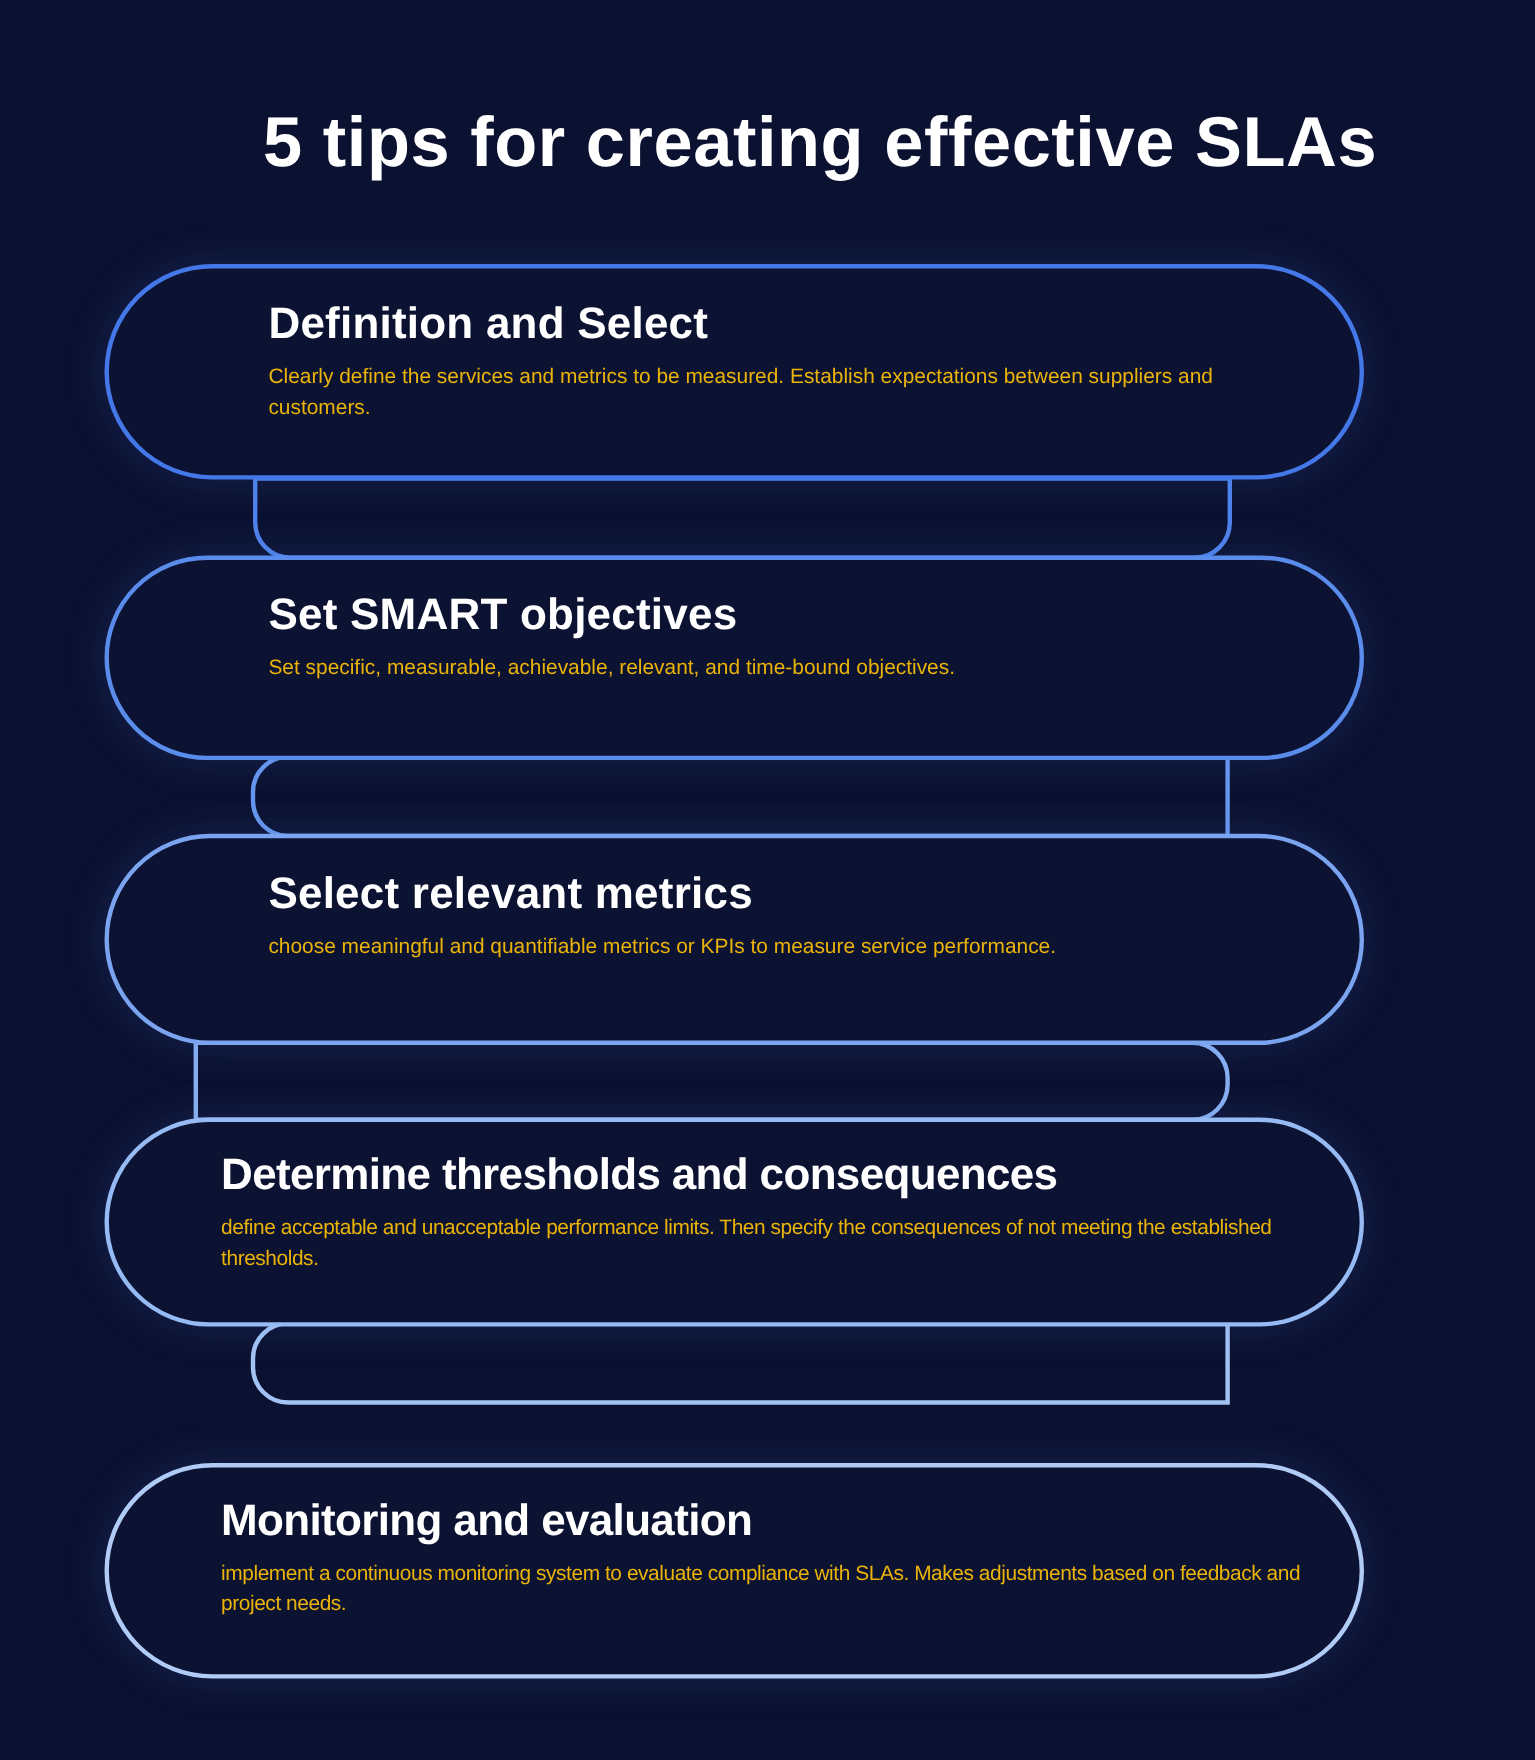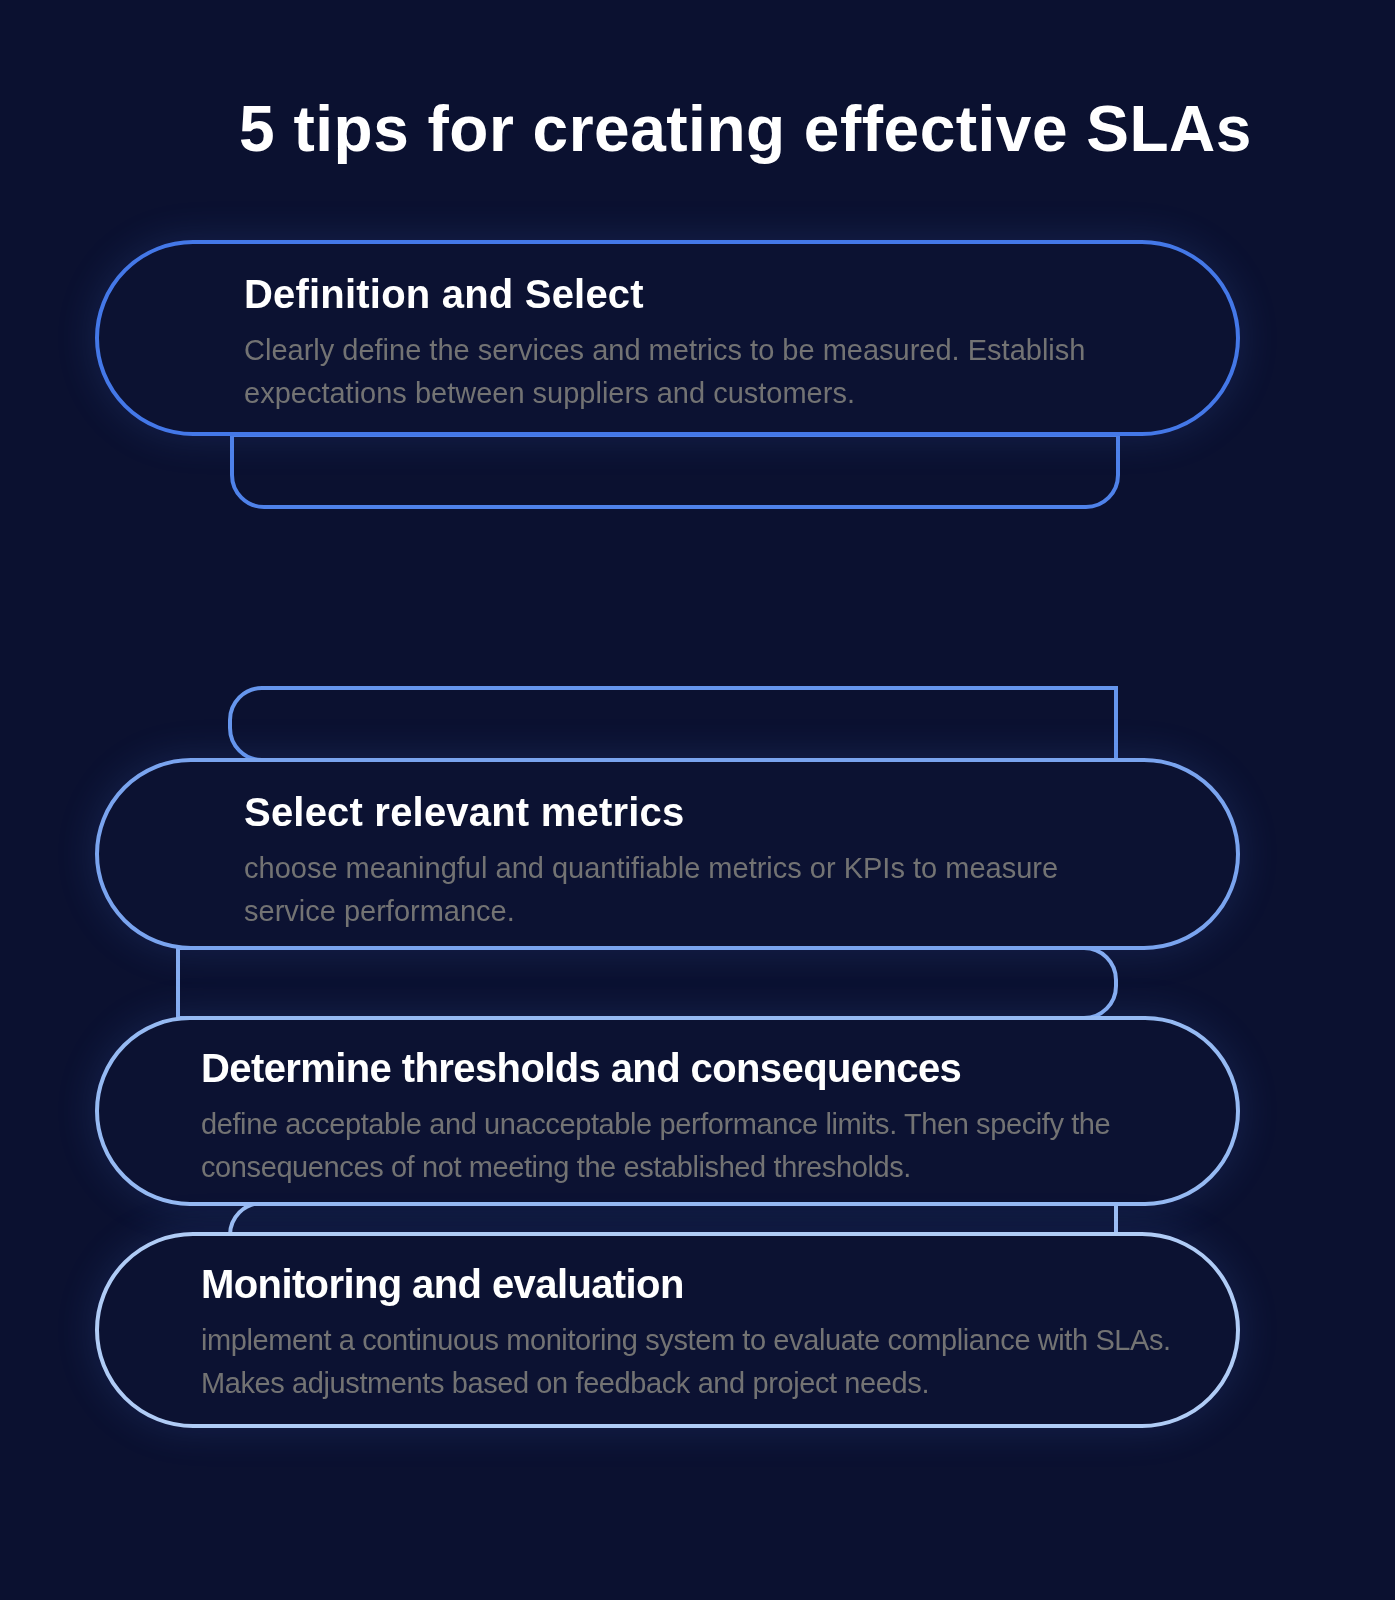--- a/index.html
+++ b/index.html
@@ -57,41 +57,41 @@
     background: #0c1232;
     border-style: solid;
     border-width: 4px;
     z-index: 2;
     box-shadow: 0 0 42px rgba(80, 130, 240, 0.16);
   }
   .p1 { top: 240px;  height: 196px; border-radius: 98px; border-color: #4478e8; }
   .p2 { top: 505px;  height: 186px; border-radius: 93px; border-color: #5a8ceb; }
   .p3 { top: 758px;  height: 192px; border-radius: 96px; border-color: #7aa4ef; }
   .p4 { top: 1016px; height: 190px; border-radius: 95px; border-color: #96baf3; }
-  .p5 { top: 1232px; height: 196px; border-radius: 98px; border-color: #b0ccf6; }
+  .p5 { top: 1330px; height: 196px; border-radius: 98px; border-color: #b0ccf6; }
 
   .pill .content {
     position: absolute;
     top: 28px;
     left: 145px;
   }
   .p4 .content, .p5 .content { left: 102px; top: 26px; }
 
   .tip-heading {
     color: #ffffff;
     font-size: 40px;
     font-weight: 700;
     letter-spacing: 0.2px;
     margin-bottom: 12px;
   }
   .p4 .tip-heading, .p5 .tip-heading { letter-spacing: -0.6px; }
 
   .tip-body {
-    color: #737373;
-    font-size: 29px;
+    color: #eab308;
+    font-size: 19px;
     font-weight: 400;
     line-height: 1.48;
   }
   .p1 .tip-body { width: 905px; }
   .p2 .tip-body { width: 800px; }
   .p3 .tip-body { width: 860px; }
   .p4 .tip-body { width: 970px;  letter-spacing: -0.4px; }
   .p5 .tip-body { width: 1000px; letter-spacing: -0.4px; }
 </style>
 </head>
@@ -106,20 +106,26 @@
   <div class="connector c3"></div>
   <div class="connector c4"></div>
 
   <section class="pill p1">
     <div class="content">
       <h2 class="tip-heading">Definition and Select</h2>
       <p class="tip-body">Clearly define the services and metrics to be measured. Establish expectations between suppliers and customers.</p>
     </div>
   </section>
 
+  <section class="pill p2">
+    <div class="content">
+      <h2 class="tip-heading">Set SMART objectives</h2>
+      <p class="tip-body">Set specific, measurable, achievable, relevant, and time-bound objectives.</p>
+    </div>
+  </section>
 
   <section class="pill p3">
     <div class="content">
       <h2 class="tip-heading">Select relevant metrics</h2>
       <p class="tip-body">choose meaningful and quantifiable metrics or KPIs to measure service performance.</p>
     </div>
   </section>
 
   <section class="pill p4">
     <div class="content">

